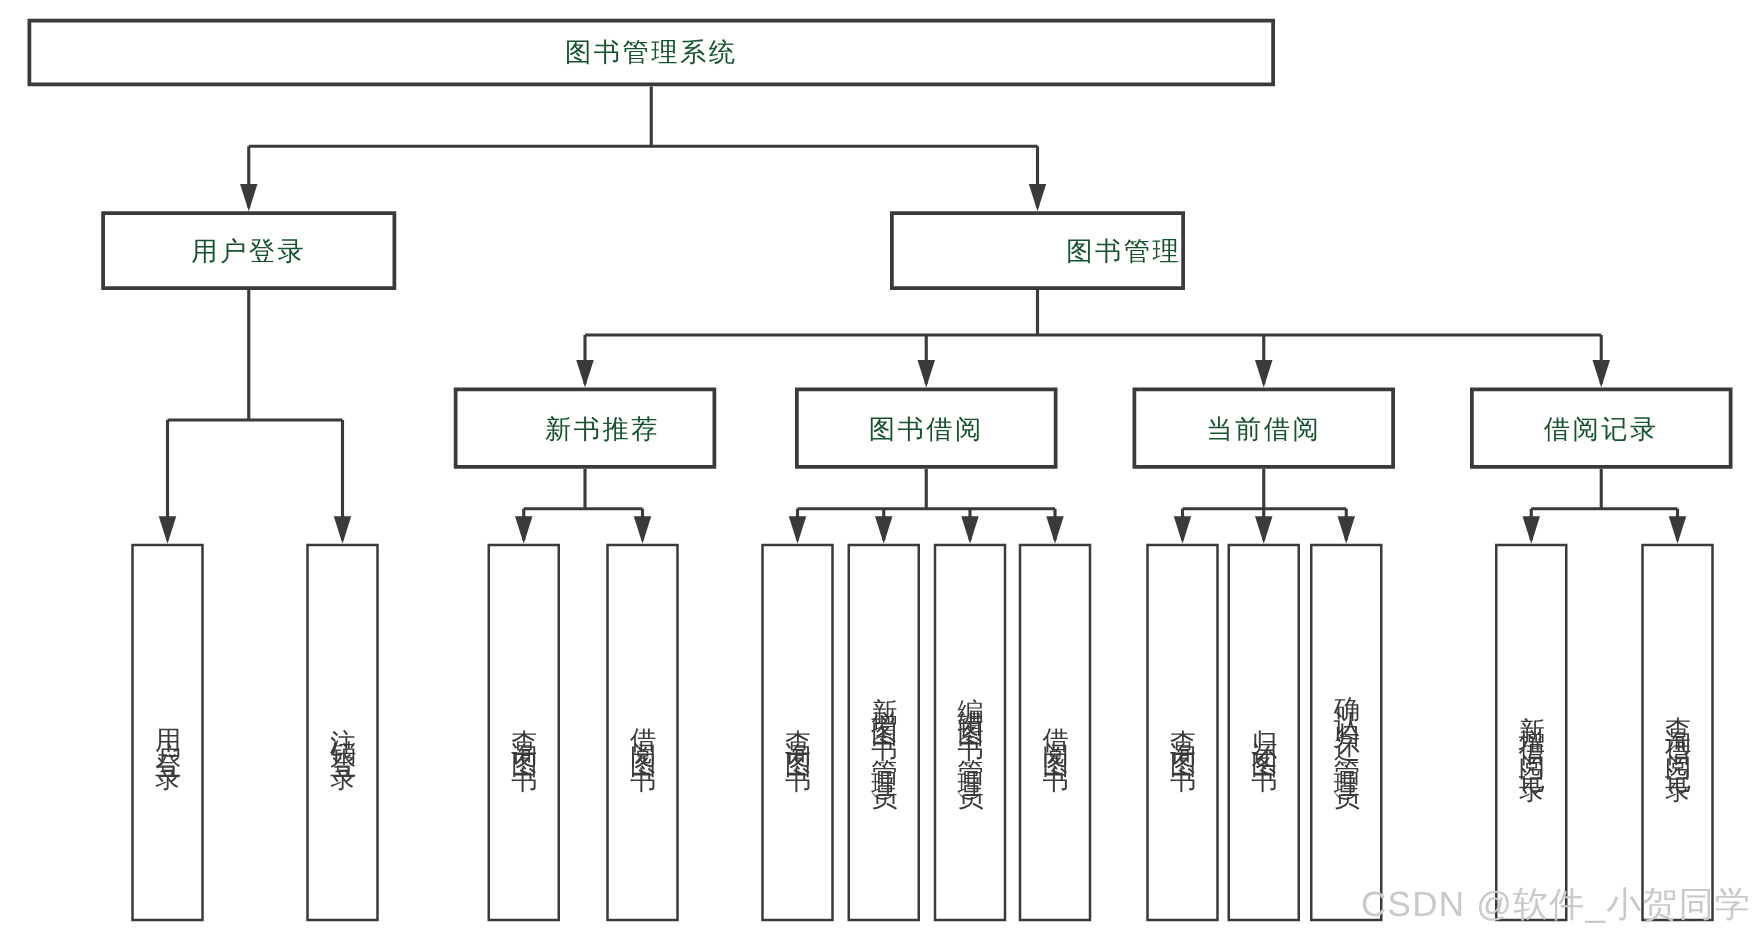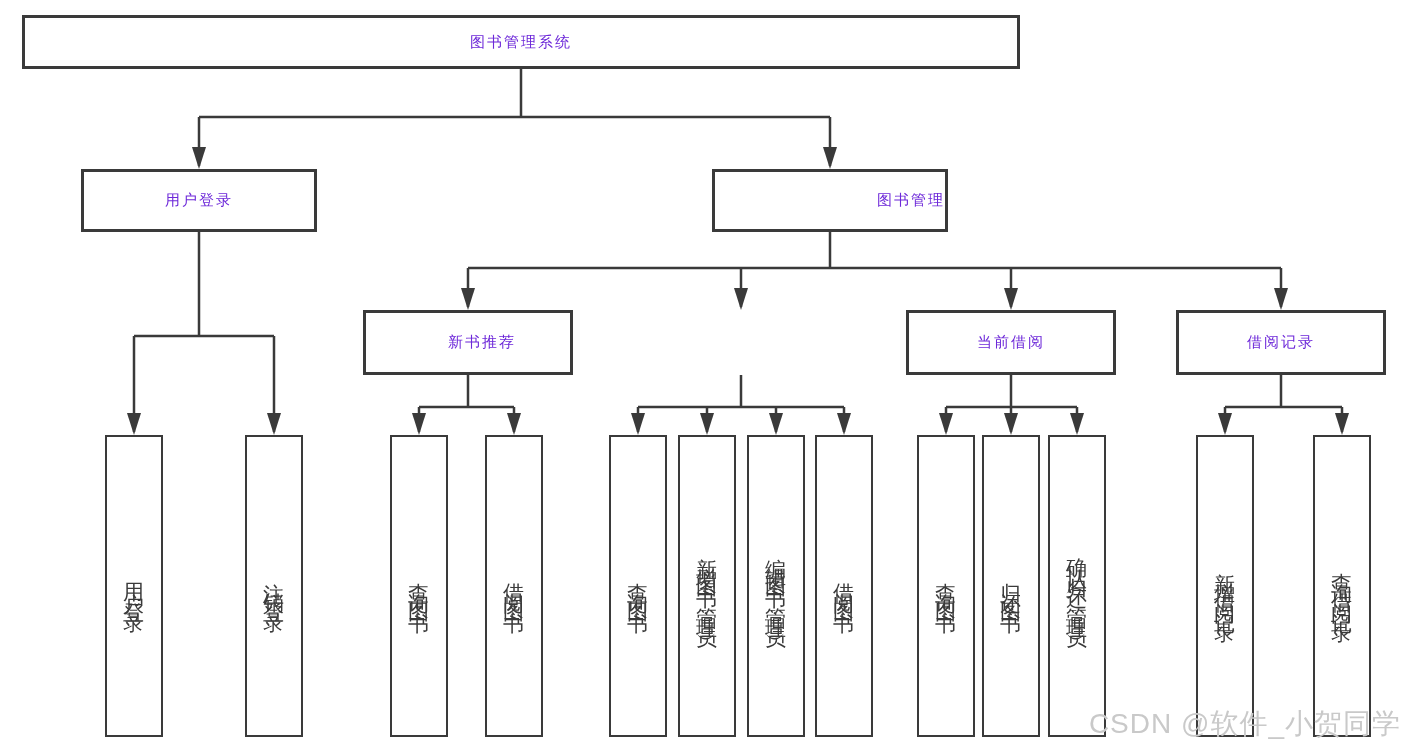--- a/index.html
+++ b/index.html
@@ -22,24 +22,24 @@
   .node {
     position: absolute;
     box-sizing: border-box;
     background: #ffffff;
     border: 3px solid #3a3a3a;
     display: flex;
     align-items: center;
     justify-content: center;
   }
   .node .lbl {
-    font-size: 15px;
+    font-size: 21px;
     letter-spacing: 2px;
     white-space: nowrap;
-    color: #6d28d9;
+    color: #14532d;
   }
   .root  { left: 22px;  top: 15px;  width: 998px; height: 54px; }
   .n2    { top: 169px; width: 236px; height: 63px; }
   .n3    { top: 310px; width: 210px; height: 65px; }
   .leaf  {
     position: absolute;
     top: 435px;
     width: 58px;
     height: 302px;
     box-sizing: border-box;
@@ -120,20 +120,23 @@
   <div class="node n2" style="left:81px;">
     <span class="lbl">用户登录</span>
   </div>
   <div class="node n2" style="left:712px;justify-content:flex-end;">
     <span class="lbl">图书管理</span>
   </div>
 
   <div class="node n3" style="left:363px;padding-left:28px;">
     <span class="lbl">新书推荐</span>
   </div>
+  <div class="node n3" style="left:636px;">
+    <span class="lbl">图书借阅</span>
+  </div>
   <div class="node n3" style="left:906px;">
     <span class="lbl">当前借阅</span>
   </div>
   <div class="node n3" style="left:1176px;">
     <span class="lbl">借阅记录</span>
   </div>
 
   <div class="leaf" style="left:105px;">
     <span class="vlbl">用户登录</span>
   </div>

